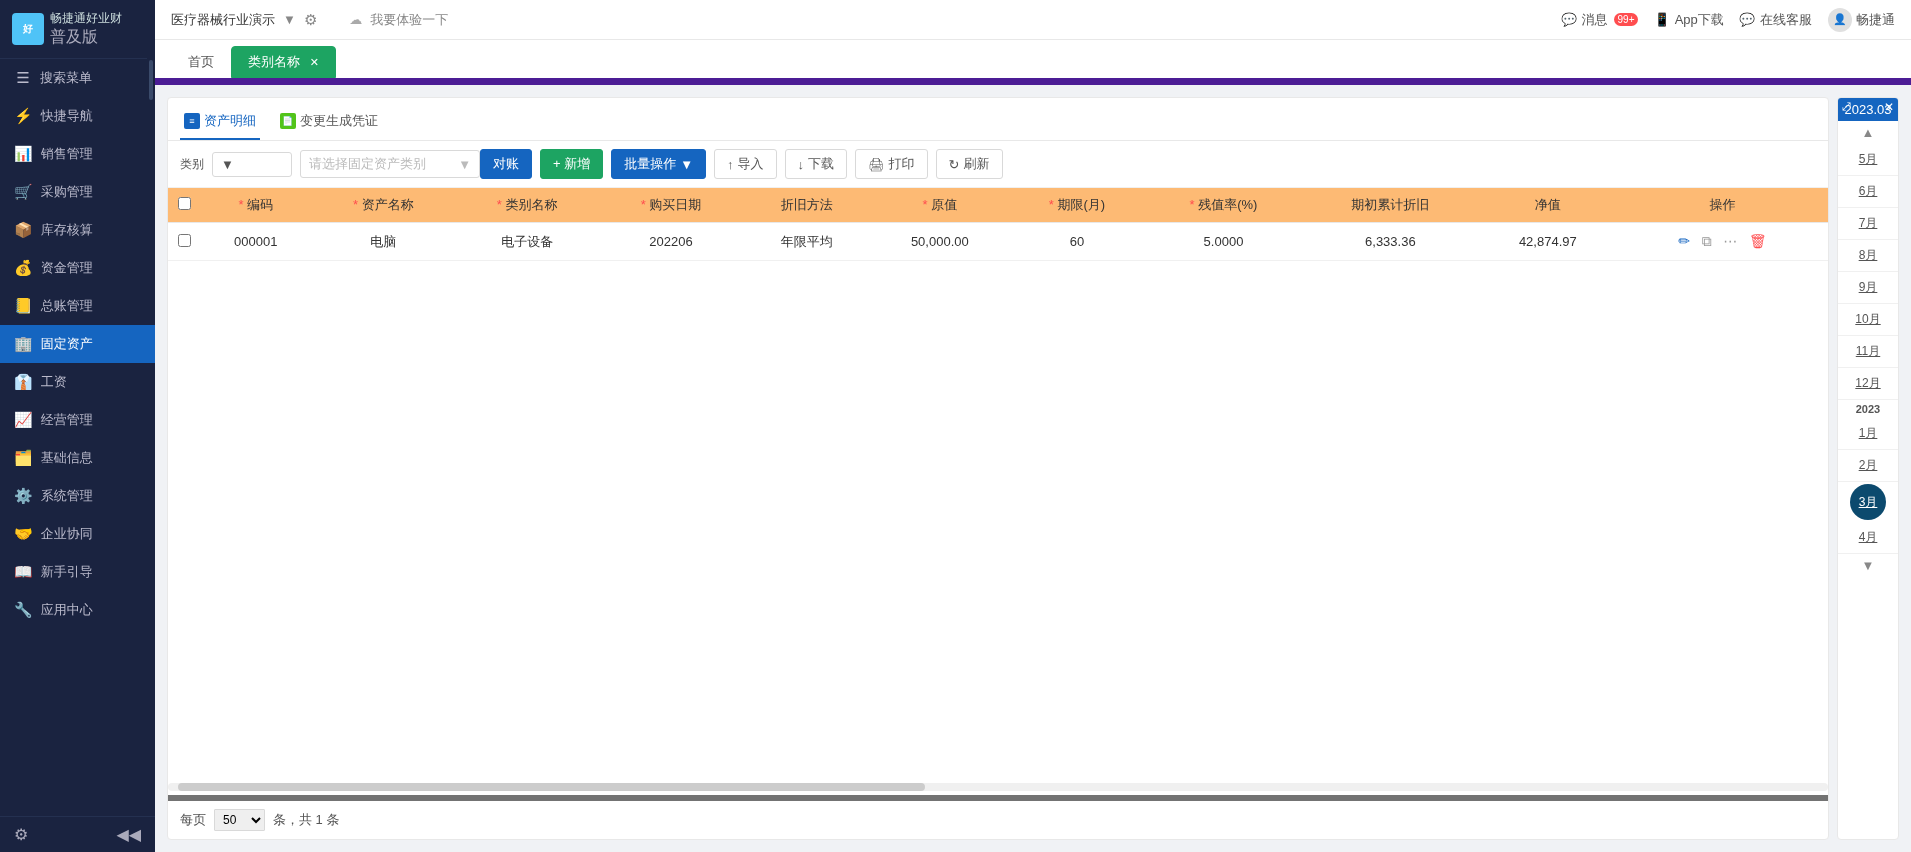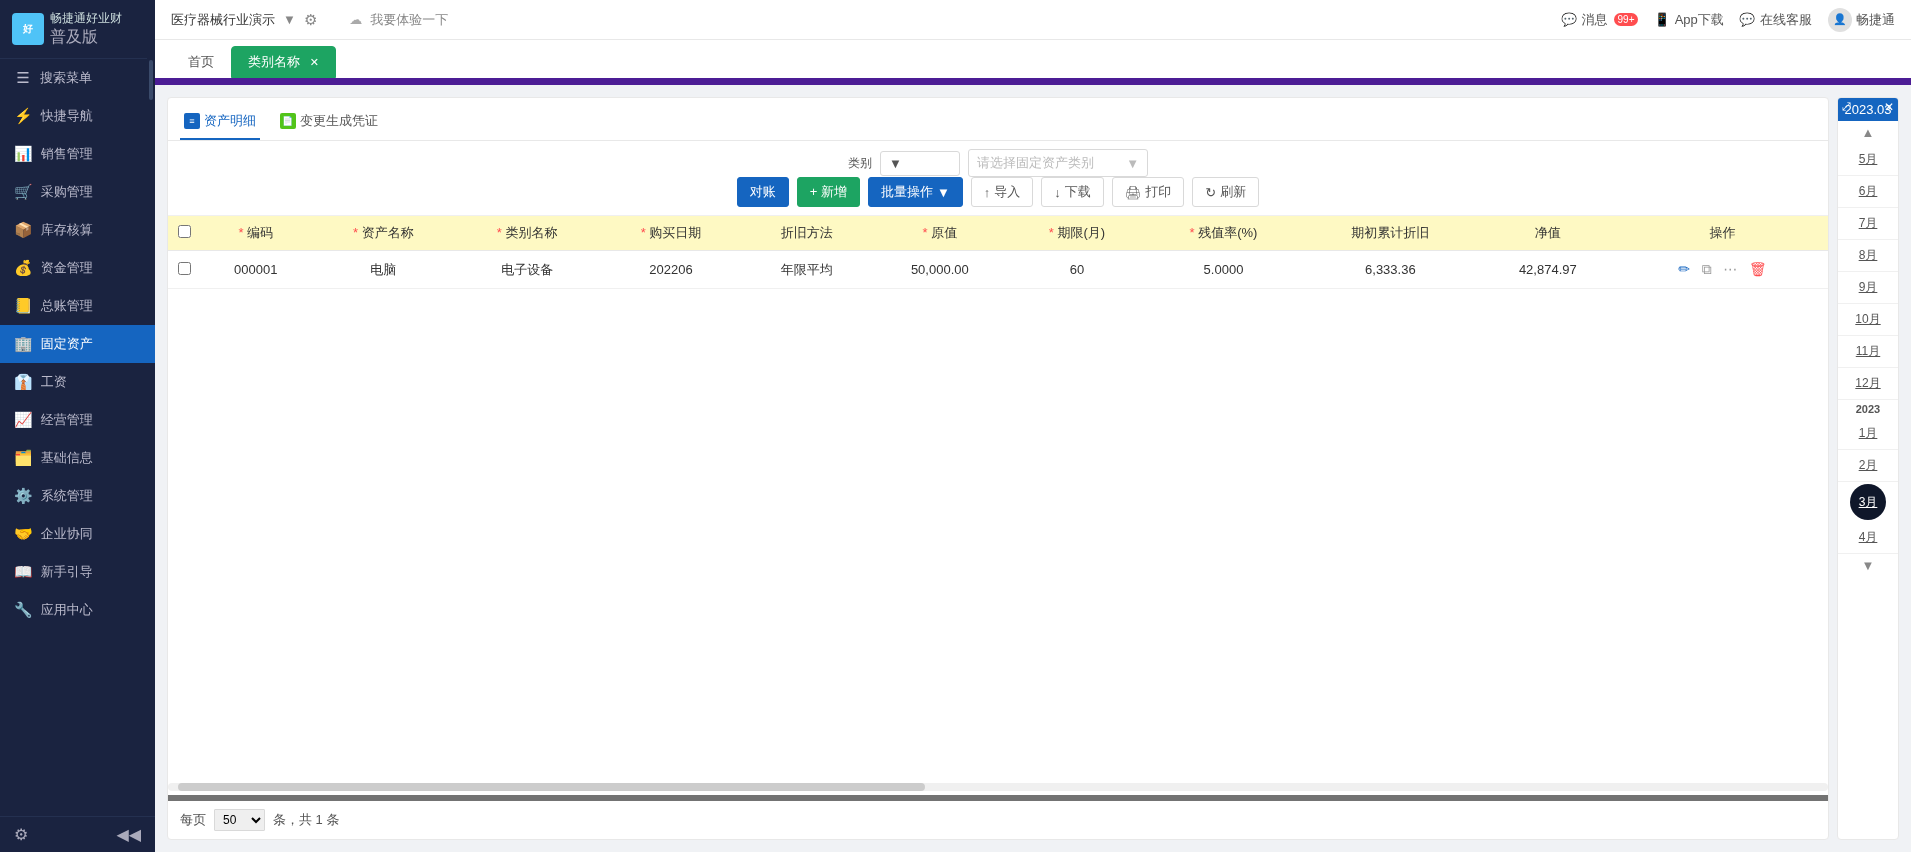--- a/index.html
+++ b/index.html
@@ -154,21 +154,20 @@
       font-size: 9px; color: #fff;
     }
     .sub-tab-icon.green { background: #52c41a; }
 
     
     .toolbar {
       display: flex; align-items: center; 
       padding: 8px 12px;
       border-bottom: 1px solid #f0f0f0;
       flex-shrink: 0;
-      flex-direction: column;
     }
     .toolbar-left { display: flex; align-items: center; gap: 8px; }
     .toolbar-right { display: flex; align-items: center; gap: 8px; }
     .btn {
       padding: 5px 12px; border-radius: 3px; cursor: pointer;
       font-size: 12px; display: flex; align-items: center; gap: 4px;
       border: 1px solid #d9d9d9;
     }
     .btn-primary { background: #1da462; color: #fff; border-color: #1da462; }
     .btn-default { background: #fff; color: #555; }
@@ -188,21 +187,21 @@
       display: flex; align-items: center; justify-content: space-between;
       cursor: pointer;
       gap: 12px;
     }
 
     
     .table-container { flex: 1; overflow: auto; }
     .table-container::-webkit-scrollbar { height: 8px; width: 6px; }
     .table-container::-webkit-scrollbar-thumb { background: #ccc; border-radius: 3px; }
     table { width: 100%; border-collapse: collapse; font-size: 12px; }
-    thead tr { background: #fef9c3; }
+    thead tr { background: #fdba74; }
     th {
       padding: 8px 8px; text-align: center;
       border-bottom: 1px solid #e8e8e8;
       color: #333; font-weight: normal;
       white-space: nowrap;
     }
     th.required::before { content: '* '; color: #ff4d4f; }
     td {
       padding: 8px 8px; text-align: center;
       border-bottom: 1px solid #f0f0f0;
@@ -553,20 +552,20 @@
         <div class="calendar-month-item">8月</div>
         <div class="calendar-month-item">9月</div>
         <div class="calendar-month-item">10月</div>
         <div class="calendar-month-item">11月</div>
         <div class="calendar-month-item">12月</div>
 
         <div class="year-label">2023</div>
 
         <div class="calendar-month-item">1月</div>
         <div class="calendar-month-item">2月</div>
-        <div class="calendar-month-item active" style="display:flex;align-items:center;justify-content:center;width:36px;height:36px;margin:2px auto;background:#0f172a;color:#fff;border-radius:50%;">3月</div>
+        <div class="calendar-month-item active" style="display:flex;align-items:center;justify-content:center;width:36px;height:36px;margin:2px auto;background:#0c4a6e;color:#fff;border-radius:50%;">3月</div>
         <div class="calendar-month-item">4月</div>
 
         <div class="calendar-nav">▼</div>
       </div>
     </div>
   </div>
 </div>
 
 </body></html>

